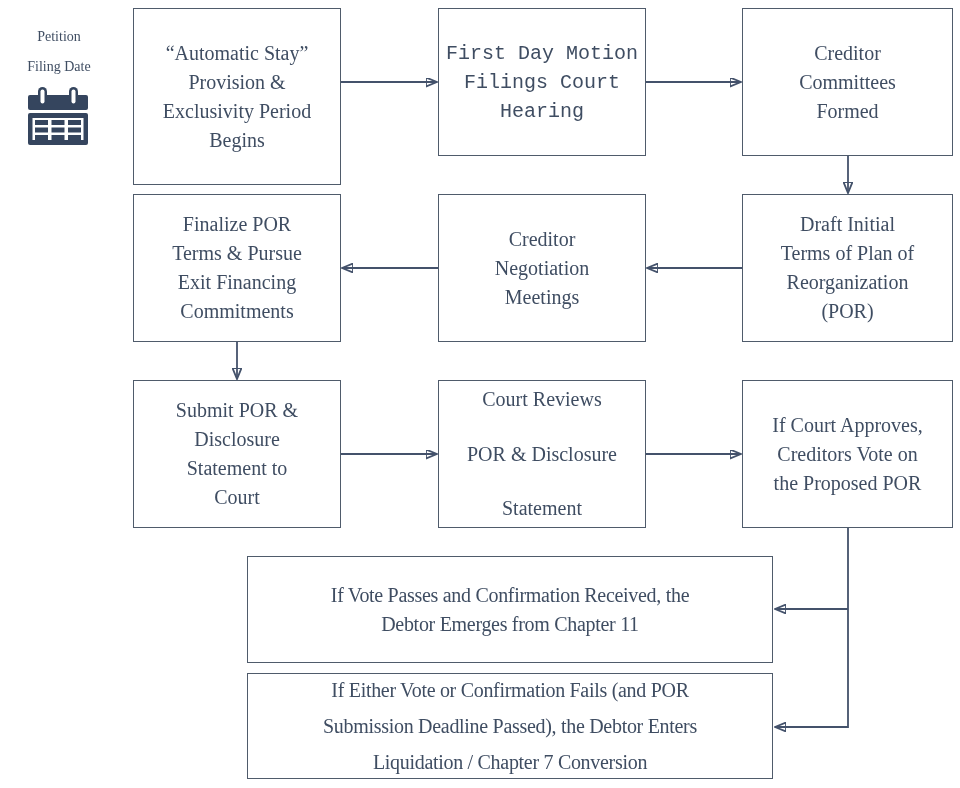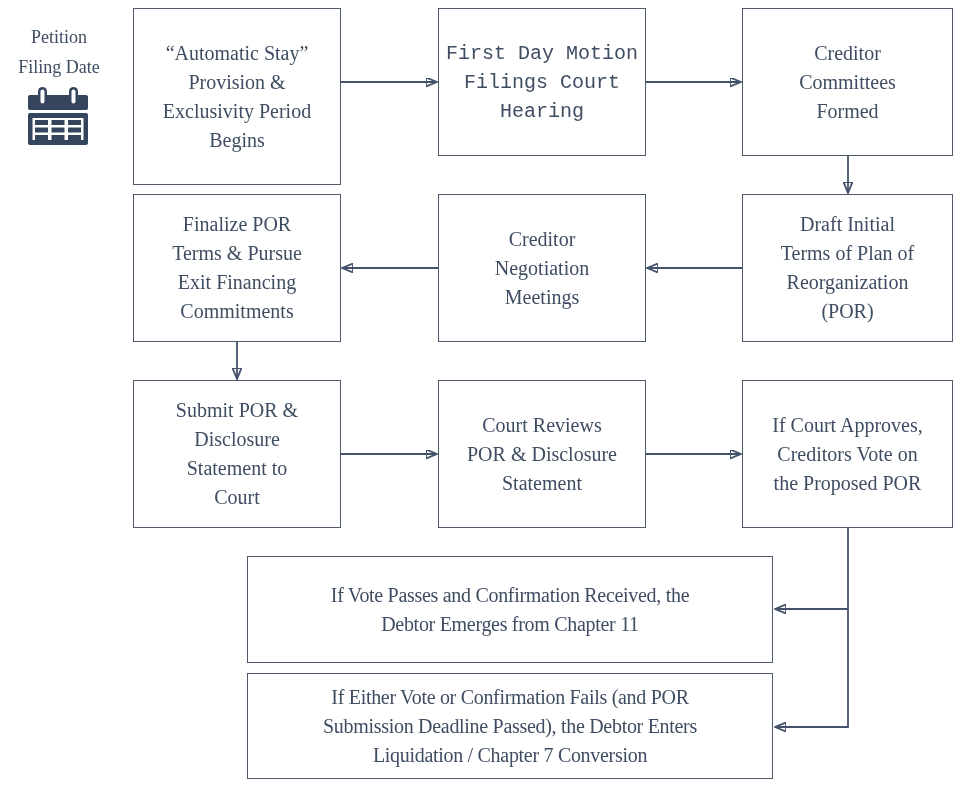--- a/index.html
+++ b/index.html
@@ -19,21 +19,21 @@
     position:absolute;background:var(--background);
     border:1.5px solid var(--border);
     display:flex;flex-direction:column;justify-content:center;align-items:center;
     text-align:center;font-size:20px;line-height:29px;
     padding:4px 8px;box-sizing:border-box;
   }
   .node .line{white-space:nowrap;}
   .wide{letter-spacing:-0.3px;}
   .start-label{
     position:absolute;left:0;top:22px;width:118px;
-    text-align:center;font-size:18px;line-height:30px;
+    text-align:center;font-size:14px;line-height:30px;
   }
   .cal-icon{position:absolute;left:28px;top:86px;}
   .arrow-layer{position:absolute;left:0;top:0;width:960px;height:788px;pointer-events:none;}
   .arrow-layer path{stroke:var(--arrow);stroke-width:1.8;fill:none;}
 </style>
 </head>
 <body>
 
 <div class="canvas">
 
@@ -95,36 +95,36 @@
       <div class="line">Reorganization</div>
       <div class="line">(POR)</div>
     </div>
 
   <div class="node" style="left:133px;top:380px;width:208px;height:148px;">
       <div class="line">Submit POR &amp;</div>
       <div class="line">Disclosure</div>
       <div class="line">Statement to</div>
       <div class="line">Court</div>
     </div>
-  <div class="node" style="left:438px;top:380px;width:208px;height:148px;">
+  <div class="node" style="left:438px;top:380px;width:208px;height:148px;justify-content:space-between;">
       <div class="line">Court Reviews</div>
       <div class="line">POR &amp; Disclosure</div>
       <div class="line">Statement</div>
     </div>
   <div class="node" style="left:742px;top:380px;width:211px;height:148px;text-align:right;">
       <div class="line">If Court Approves,</div>
       <div class="line">Creditors Vote on</div>
       <div class="line">the Proposed POR</div>
     </div>
 
   <div class="node wide" style="left:247px;top:556px;width:526px;height:107px;text-align:right;">
       <div class="line">If Vote Passes and Confirmation Received, the</div>
       <div class="line">Debtor Emerges from Chapter 11</div>
     </div>
-  <div class="node wide" style="left:247px;top:673px;width:526px;height:106px;">
+  <div class="node wide" style="left:247px;top:673px;width:526px;height:106px;gap:7px;">
       <div class="line">If Either Vote or Confirmation Fails (and POR</div>
       <div class="line">Submission Deadline Passed), the Debtor Enters</div>
       <div class="line">Liquidation / Chapter 7 Conversion</div>
     </div>
 
   <svg class="arrow-layer" width="960" height="788" viewBox="0 0 960 788" aria-hidden="true">
     <defs>
       <marker id="ah" markerUnits="userSpaceOnUse" markerWidth="12" markerHeight="10" refX="10" refY="4.5" orient="auto">
         <path d="M0,0 L11,4.5 L0,9 Z" fill="var(--arrow)" stroke="none"></path>
       </marker>

